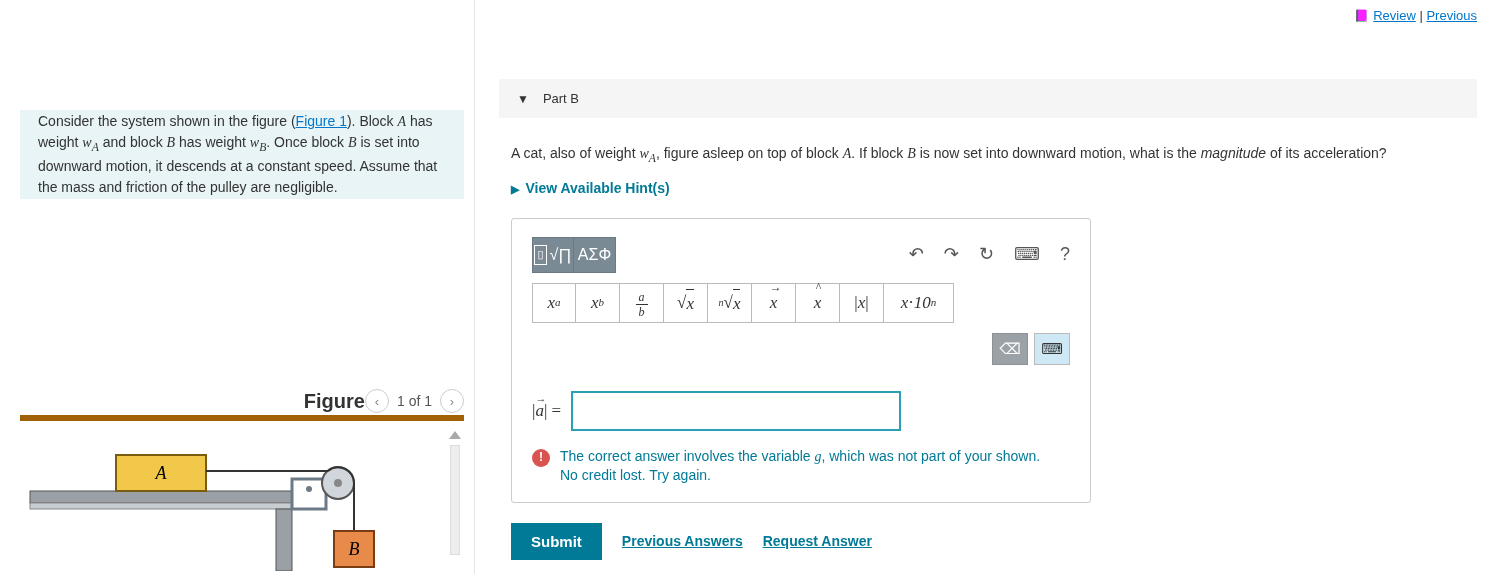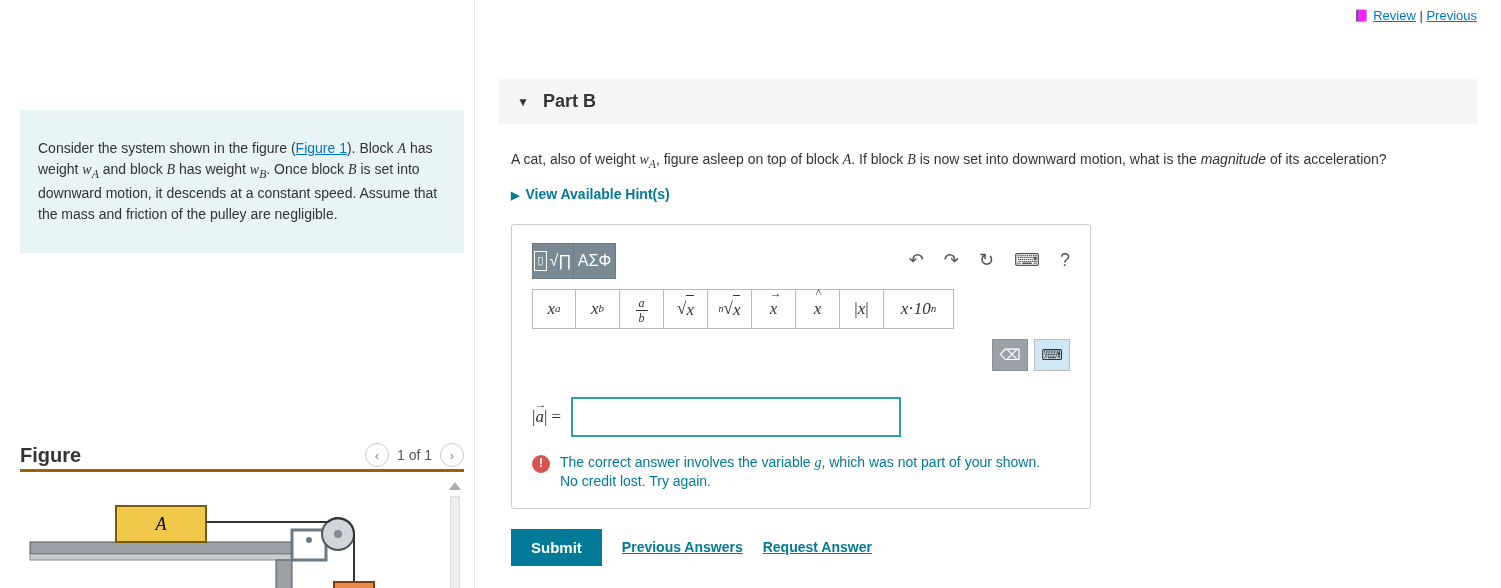--- a/index.html
+++ b/index.html
@@ -39,33 +39,33 @@
   .top-links {
     text-align: right;
     font-size: 13px;
     padding: 8px 0;
   }
   .top-links a { color: var(--link); text-decoration: underline; }
   .book-icon::before { content: "📕"; font-size: 12px; margin-right: 4px; filter: hue-rotate(280deg) saturate(2); }
 
   .intro-box {
     background: var(--panel-blue);
-    padding: 28px 18px;
+    padding: 1px 18px;
     margin-top: 110px;
     line-height: 1.5;
     font-size: 14px;
   }
   .intro-box a { color: var(--link); text-decoration: underline; }
 
   .figure-heading {
     display: flex;
     align-items: center;
-    justify-content: space-between;
+    justify-content: flex-end;
     margin-top: 190px;
-    border-bottom: 3px solid #a16207;
+    border-bottom: 6px solid #a16207;
     padding-bottom: 2px;
   }
   .figure-heading h2 { font-size: 20px; margin: 0; font-weight: bold; }
   .pager { display: flex; align-items: center; gap: 8px; font-size: 14px; color: #555; }
   .pager-btn {
     width: 24px; height: 24px; border-radius: 50%; border: 1px solid #ccc;
     background: #fff; display: inline-flex; align-items: center; justify-content: center;
     color: #888; cursor: pointer; font-size: 13px;
   }
 
@@ -78,21 +78,21 @@
   .scroll-up { border-bottom: 8px solid #aaa; }
   .scroll-track { width: 10px; background: #eee; border: 1px solid #ddd; height: 110px; margin-top: 6px; }
 
   .part-header {
     background: #f5f5f5;
     padding: 12px 18px;
     display: flex; align-items: center;
     margin-top: 48px;
   }
   .part-header .tri { color: #333; margin-right: 14px; font-size: 12px; }
-  .part-header .title { font-weight: bold; font-size: 18px; }
+  .part-header .title { font-weight: normal; font-size: 13px; }
 
   .question {
     padding: 24px 12px 0 12px;
     line-height: 1.6;
   }
   .question .instr { font-weight: bold; margin-top: 12px; }
   .question .hints { color: var(--teal); font-weight: bold; margin-top: 9px; cursor: pointer; }
   .question .hints .tri { color: var(--teal); margin-right: 6px; font-size: 11px; }
 
   .answer-box {

